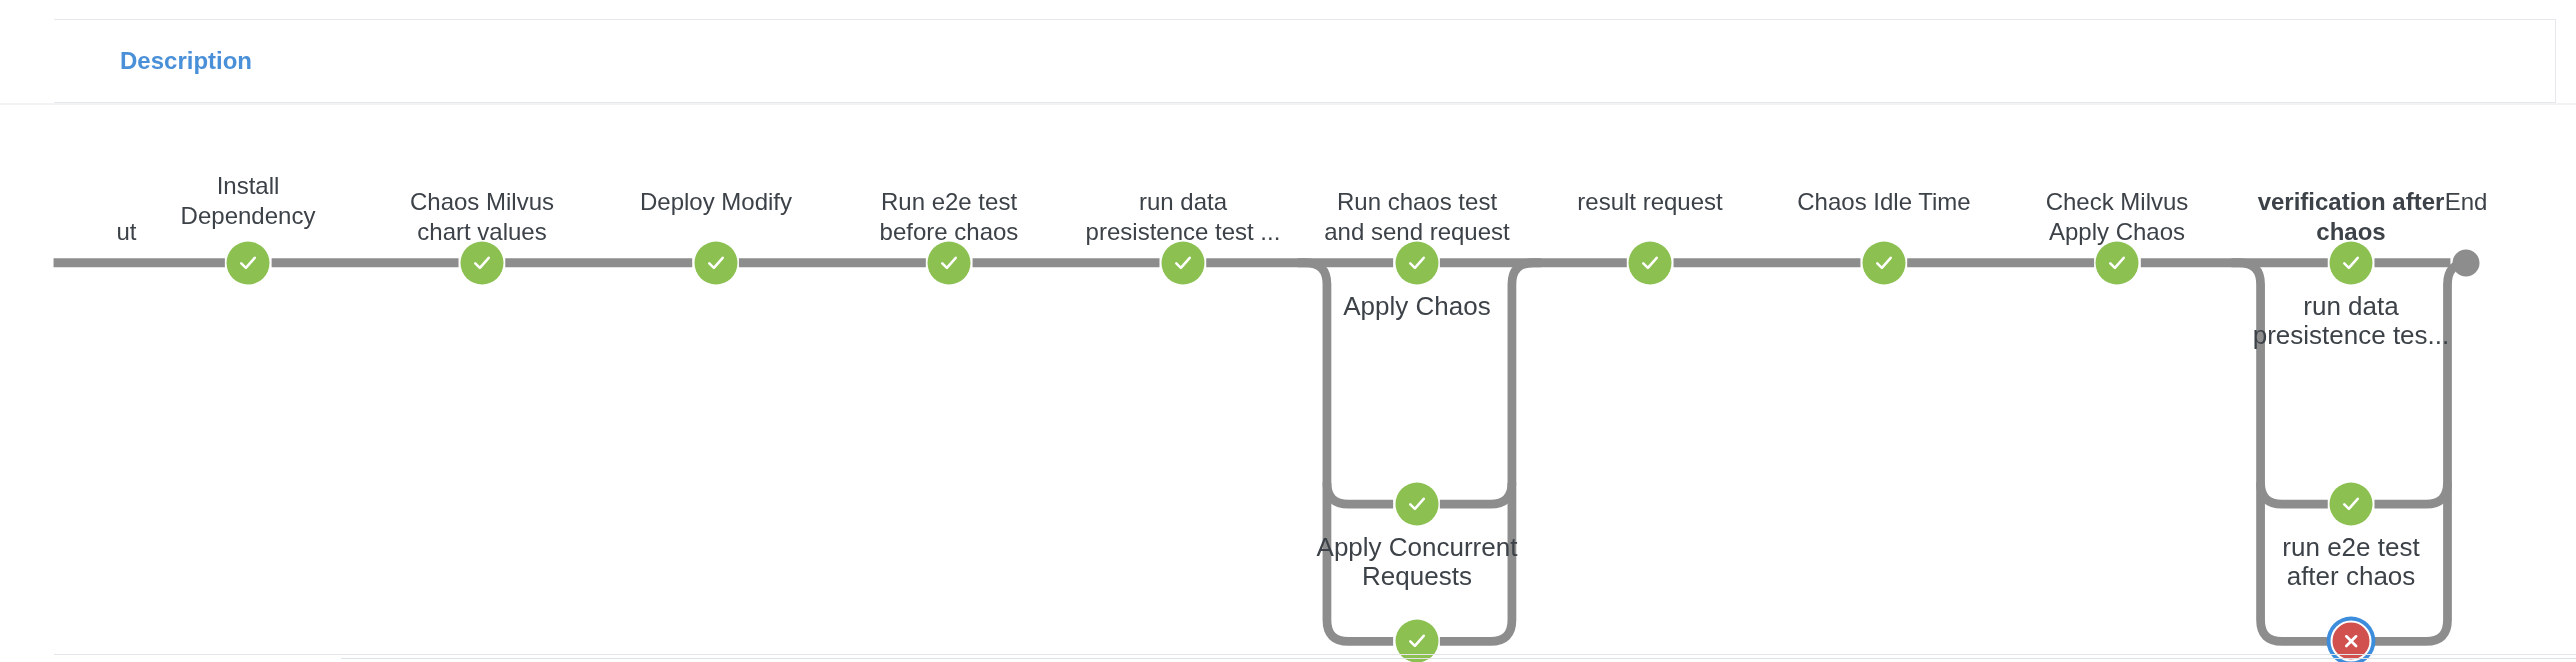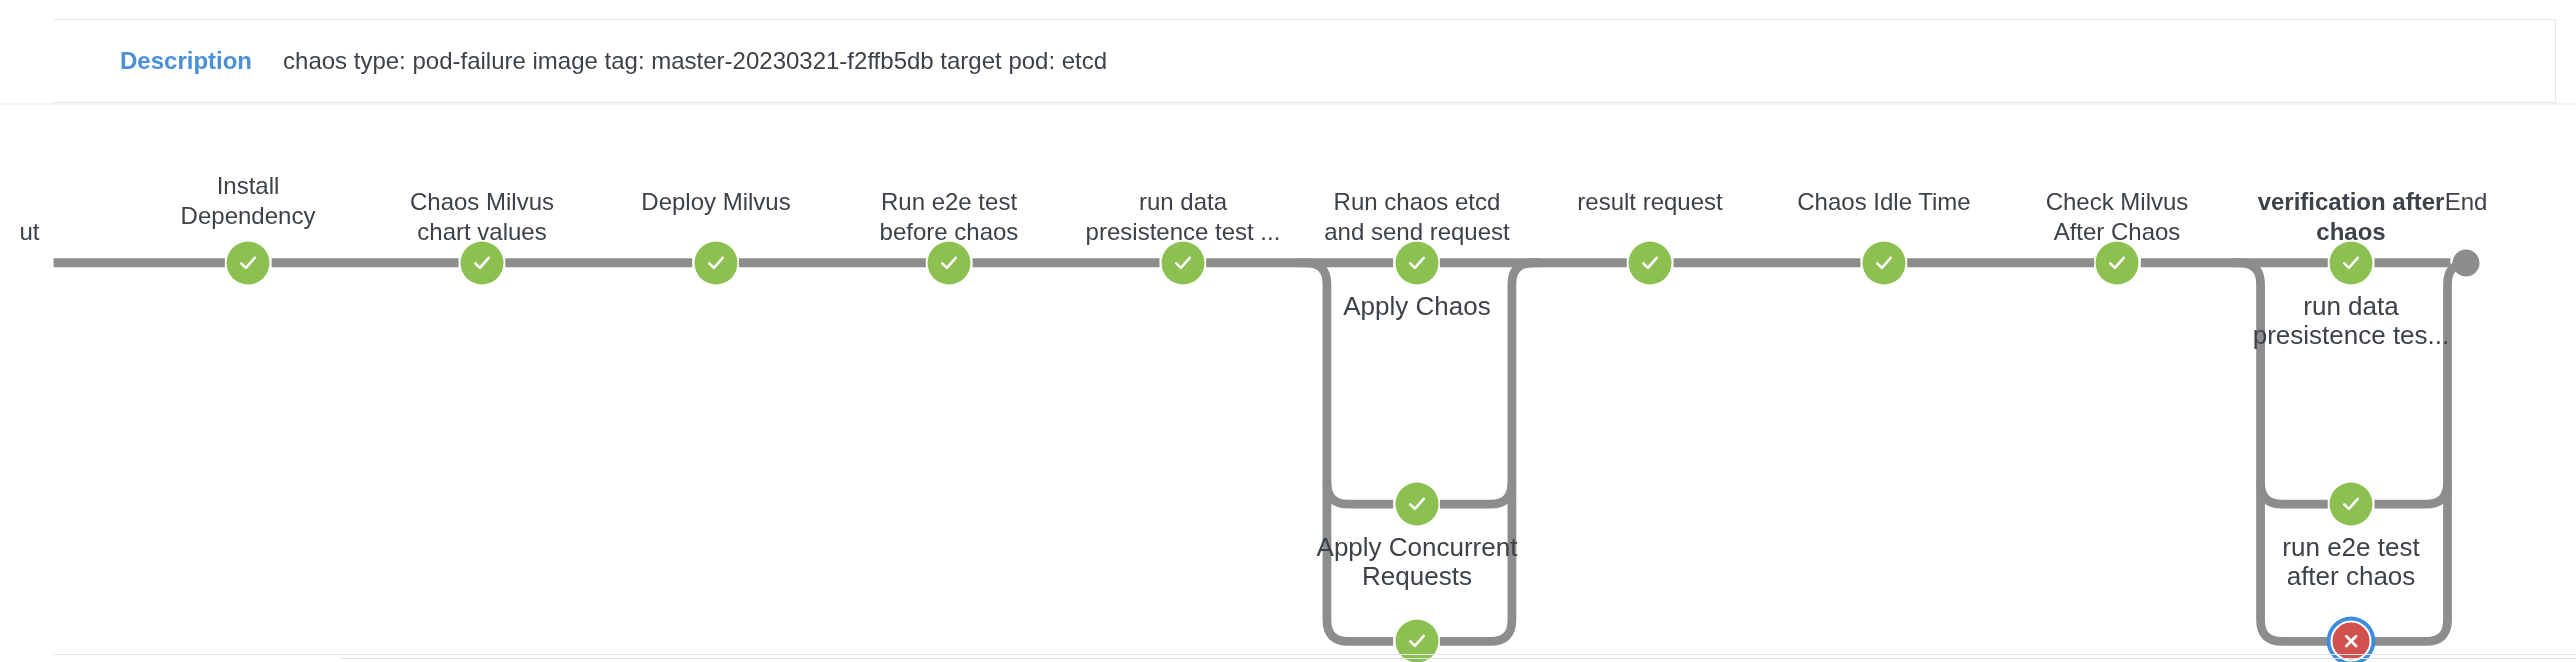--- a/index.html
+++ b/index.html
@@ -129,31 +129,30 @@
     transform: translateX(-50%);
     text-align: center;
     font-size: 24px;
     line-height: 30px;
     color: #3c4248;
     white-space: pre-line;
     width: 243px;
   }
   .label.bold { font-weight: 700; }
   .label.sub { font-size: 26px; line-height: 29px; width: 224px; }
-  .label.clipped { width: 117px; text-align: left; overflow: hidden; }
+  .label.clipped { width: 117px; text-align: right; overflow: hidden; }
 </style>
 </head>
 <body>
 
 <div id="root">
 
   <div class="desc-accent"></div>
   <div class="desc-wrap">
     <span class="desc-label">Description</span>
-    <span class="desc-text">chaos type: pod-failure image tag: master-20230321-f2ffb5db target pod: etcd</span>
   </div>
   <div class="below-band"></div>
 
   <div id="graph">
     <svg id="edges" viewBox="0 0 2646 574" xmlns="http://www.w3.org/2000/svg">
         <path d="M 55 164 H 231" stroke="#8d8d8d" stroke-width="9" fill="none" stroke-linecap="butt"></path>
         <path d="M 279 164 H 471" stroke="#8d8d8d" stroke-width="9" fill="none" stroke-linecap="butt"></path>
         <path d="M 519 164 H 711" stroke="#8d8d8d" stroke-width="9" fill="none" stroke-linecap="butt"></path>
         <path d="M 759 164 H 951" stroke="#8d8d8d" stroke-width="9" fill="none" stroke-linecap="butt"></path>
         <path d="M 999 164 H 1191" stroke="#8d8d8d" stroke-width="9" fill="none" stroke-linecap="butt"></path>
@@ -239,56 +238,56 @@
             <path d="M6 13.4 L10.8 18 L20 7.6" stroke="#ffffff" stroke-width="2.6" fill="none" stroke-linecap="round" stroke-linejoin="round"></path>
           </svg>
         </div>
         <div class="label" style="left: 482px; top: 84px;">Chaos Milvus
 chart values</div>
         <div class="node success" style="left: 716px; top: 160px;">
           <svg width="25" height="25" viewBox="0 0 26 26">
             <path d="M6 13.4 L10.8 18 L20 7.6" stroke="#ffffff" stroke-width="2.6" fill="none" stroke-linecap="round" stroke-linejoin="round"></path>
           </svg>
         </div>
-        <div class="label" style="left: 716px; top: 84px;">Deploy Milvus</div>
+        <div class="label" style="left: 716px; top: 84px;">Deploy Modify</div>
         <div class="node success" style="left: 949px; top: 160px;">
           <svg width="25" height="25" viewBox="0 0 26 26">
             <path d="M6 13.4 L10.8 18 L20 7.6" stroke="#ffffff" stroke-width="2.6" fill="none" stroke-linecap="round" stroke-linejoin="round"></path>
           </svg>
         </div>
         <div class="label" style="left: 949px; top: 84px;">Run e2e test
 before chaos</div>
         <div class="node success" style="left: 1183px; top: 160px;">
           <svg width="25" height="25" viewBox="0 0 26 26">
             <path d="M6 13.4 L10.8 18 L20 7.6" stroke="#ffffff" stroke-width="2.6" fill="none" stroke-linecap="round" stroke-linejoin="round"></path>
           </svg>
         </div>
         <div class="label" style="left: 1183px; top: 84px;">run data
 presistence test ...</div>
-        <div class="label" style="left: 1417px; top: 84px;">Run chaos etcd
+        <div class="label" style="left: 1417px; top: 84px;">Run chaos test
 and send request</div>
         <div class="node success" style="left: 1650px; top: 160px;">
           <svg width="25" height="25" viewBox="0 0 26 26">
             <path d="M6 13.4 L10.8 18 L20 7.6" stroke="#ffffff" stroke-width="2.6" fill="none" stroke-linecap="round" stroke-linejoin="round"></path>
           </svg>
         </div>
         <div class="label" style="left: 1650px; top: 84px;">result request</div>
         <div class="node success" style="left: 1884px; top: 160px;">
           <svg width="25" height="25" viewBox="0 0 26 26">
             <path d="M6 13.4 L10.8 18 L20 7.6" stroke="#ffffff" stroke-width="2.6" fill="none" stroke-linecap="round" stroke-linejoin="round"></path>
           </svg>
         </div>
         <div class="label" style="left: 1884px; top: 84px;">Chaos Idle Time</div>
         <div class="node success" style="left: 2117px; top: 160px;">
           <svg width="25" height="25" viewBox="0 0 26 26">
             <path d="M6 13.4 L10.8 18 L20 7.6" stroke="#ffffff" stroke-width="2.6" fill="none" stroke-linecap="round" stroke-linejoin="round"></path>
           </svg>
         </div>
         <div class="label" style="left: 2117px; top: 84px;">Check Milvus
-After Chaos</div>
+Apply Chaos</div>
         <div class="label bold" style="left: 2351px; top: 84px;">verification after
 chaos</div>
         <div class="node terminal" style="left: 2466px; top: 160px;"></div>
         <div class="label" style="left: 2466px; top: 84px;">End</div>
       </div>
   </div>
 
   <div class="bottom-rule"></div>
   <div class="bottom-rule2"></div>
 </div>

